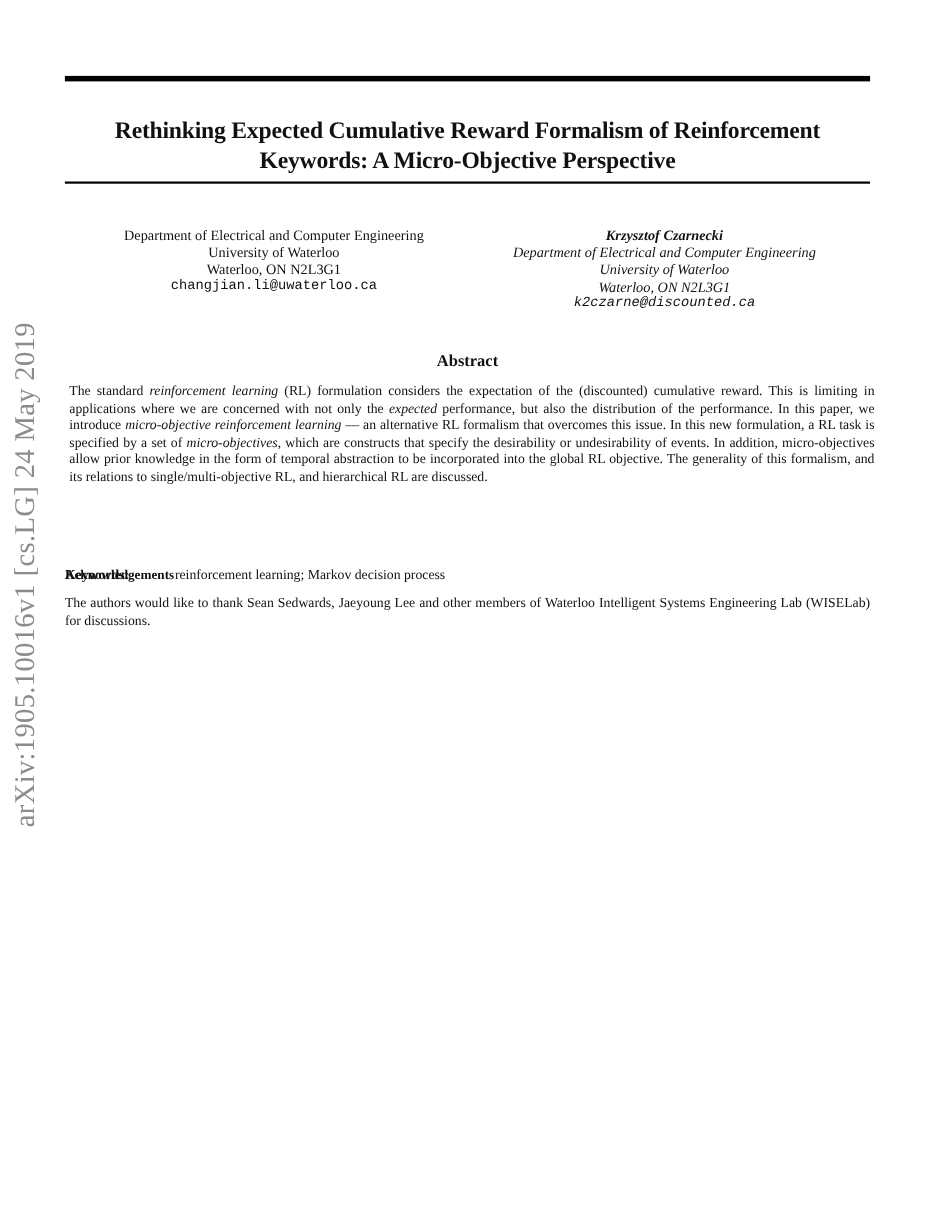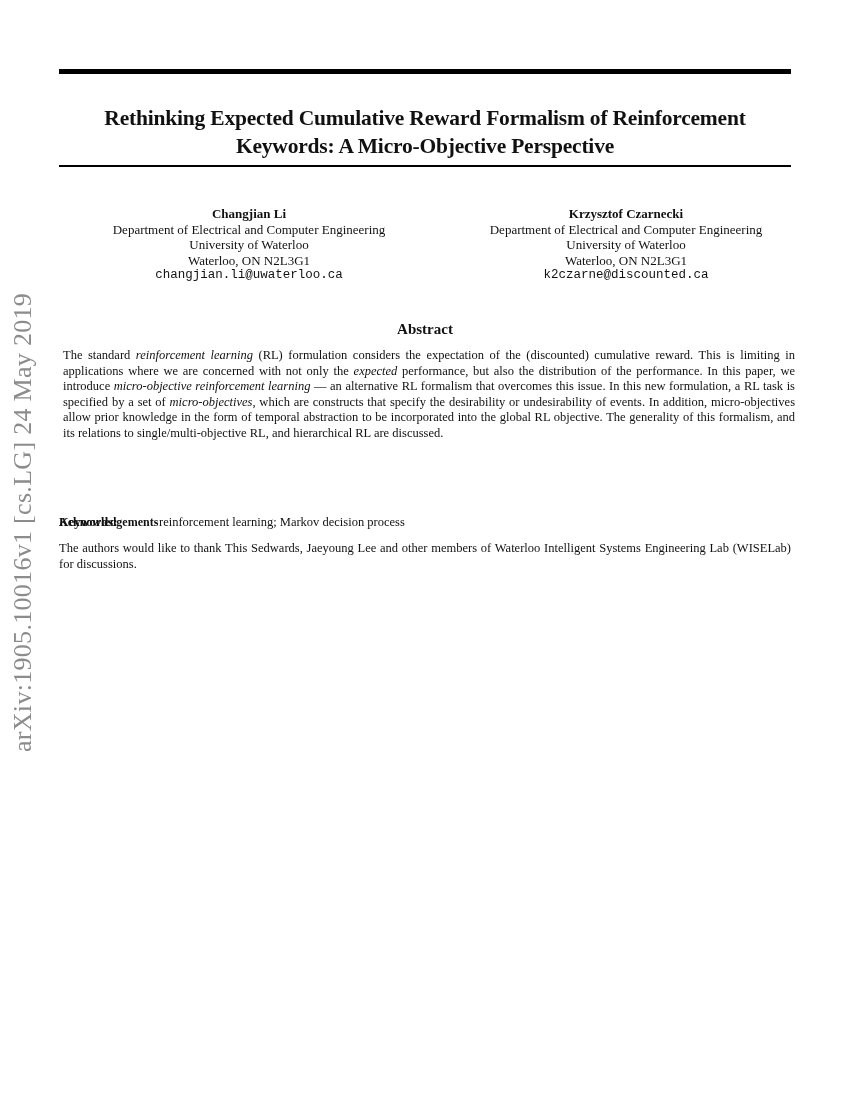--- a/index.html
+++ b/index.html
@@ -15,21 +15,21 @@
       position: absolute; left: 0; top: 104px; width: 732px;
       text-align: center; font-weight: bold; font-size: 21.5px; line-height: 28px;
       letter-spacing: -0.2px;
     }
     .authors { position: absolute; left: 0; top: 206px; width: 732px; }
     .author {
       position: absolute; top: 0; text-align: center;
       font-size: 13px; line-height: 15.5px;
     }
     .author.a1 { left: 30px; width: 320px; }
-    .author.a2 { left: 407px; width: 320px; }
+    .author.a2 { left: 385px; width: 320px; font-style: italic; }
     .author .name { font-weight: bold; }
     .author .email { font-family: "Liberation Mono", "DejaVu Sans Mono", monospace; font-size: 12.5px; }
     .abstract-heading {
       position: absolute; left: 0; top: 321px; width: 732px; text-align: center;
       font-weight: bold; font-size: 15px;
     }
     .abstract {
       position: absolute; left: 4px; top: 348px; width: 732px;
       font-size: 12.5px; line-height: 15.5px; text-align: justify;
       text-align-last: left;
@@ -59,21 +59,20 @@
 
   <div class="title">
     <div>Rethinking Expected Cumulative Reward Formalism of Reinforcement</div>
     <div>Keywords: A Micro-Objective Perspective</div>
   </div>
 
   <div class="rule-bottom"></div>
 
   <div class="authors">
     <div class="author a1">
-      <div class="name">Changjian Li</div>
       <div>Department of Electrical and Computer Engineering</div>
       <div>University of Waterloo</div>
       <div>Waterloo, ON N2L3G1</div>
       <div class="email">changjian.li@uwaterloo.ca</div>
     </div>
     <div class="author a2">
       <div class="name">Krzysztof Czarnecki</div>
       <div>Department of Electrical and Computer Engineering</div>
       <div>University of Waterloo</div>
       <div>Waterloo, ON N2L3G1</div>
@@ -83,14 +82,14 @@
 
   <div class="abstract-heading">Abstract</div>
 
   <p class="abstract" style="margin:0;"><span>The standard </span><em>reinforcement learning</em><span> (RL) formulation considers the expectation of the (discounted) cumulative reward.  This is limiting in applications where we are concerned with not only the </span><em>expected</em><span> performance, but also the distribution of the performance. In this paper, we introduce </span><em>micro-objective reinforcement learning</em><span> — an alternative RL formalism that overcomes this issue. In this new formulation, a RL task is specified by a set of </span><em>micro-objectives</em><span>, which are constructs that specify the desirability or undesirability of events. In addition, micro-objectives allow prior knowledge in the form of temporal abstraction to be incorporated into the global RL objective. The generality of this formalism, and its relations to single/multi-objective RL, and hierarchical RL are discussed.</span></p>
 
   <div class="keywords">
     <span class="kw-label">Keywords:</span><span>reinforcement learning; Markov decision process</span>
   </div>
 
   <div class="ack-heading">Acknowledgements</div>
-  <p class="ack-text" style="margin:0;">The authors would like to thank This Sedwards, Jaeyoung Lee and other members of Waterloo Intelligent Systems Engineering Lab (WISELab) for discussions.</p>
+  <p class="ack-text" style="margin:0;">The authors would like to thank Sean Sedwards, Jaeyoung Lee and other members of Waterloo Intelligent Systems Engineering Lab (WISELab) for discussions.</p>
 </div>
 
 </body></html>

